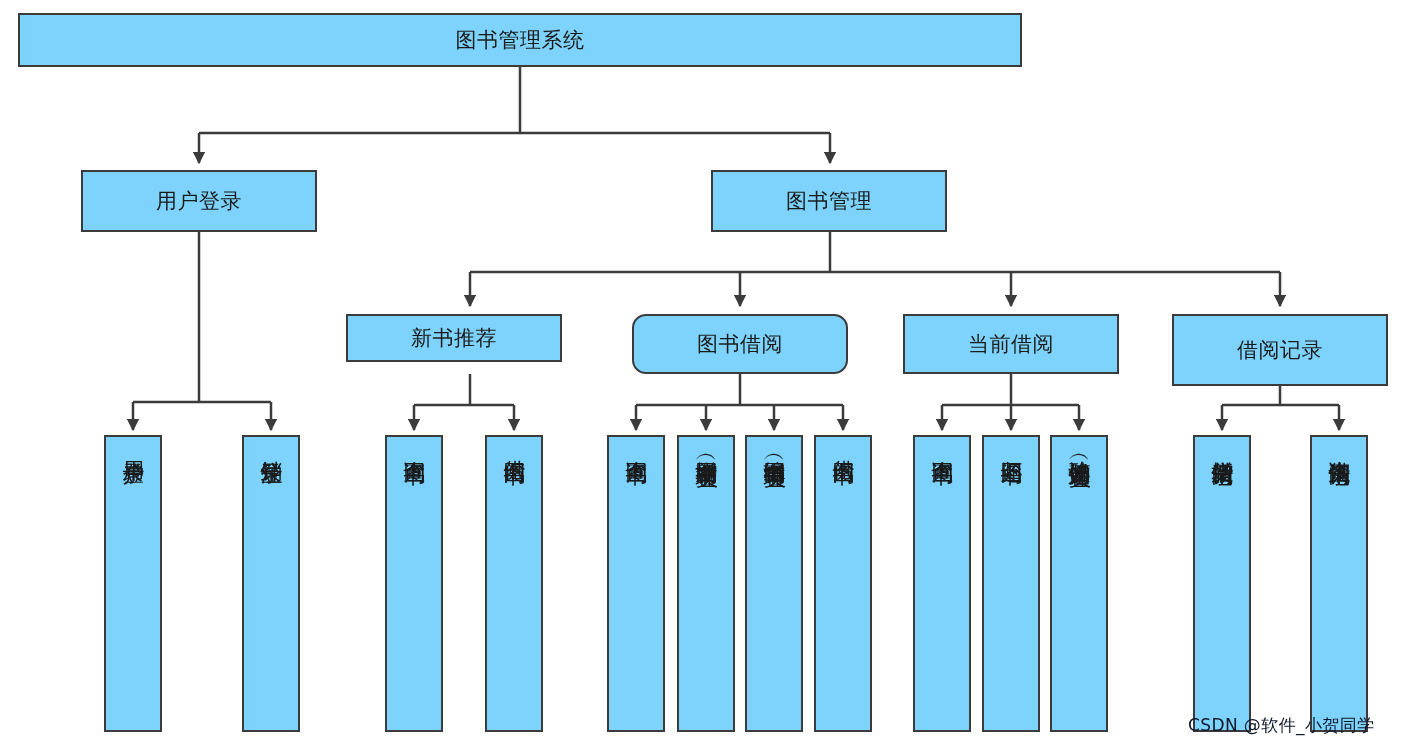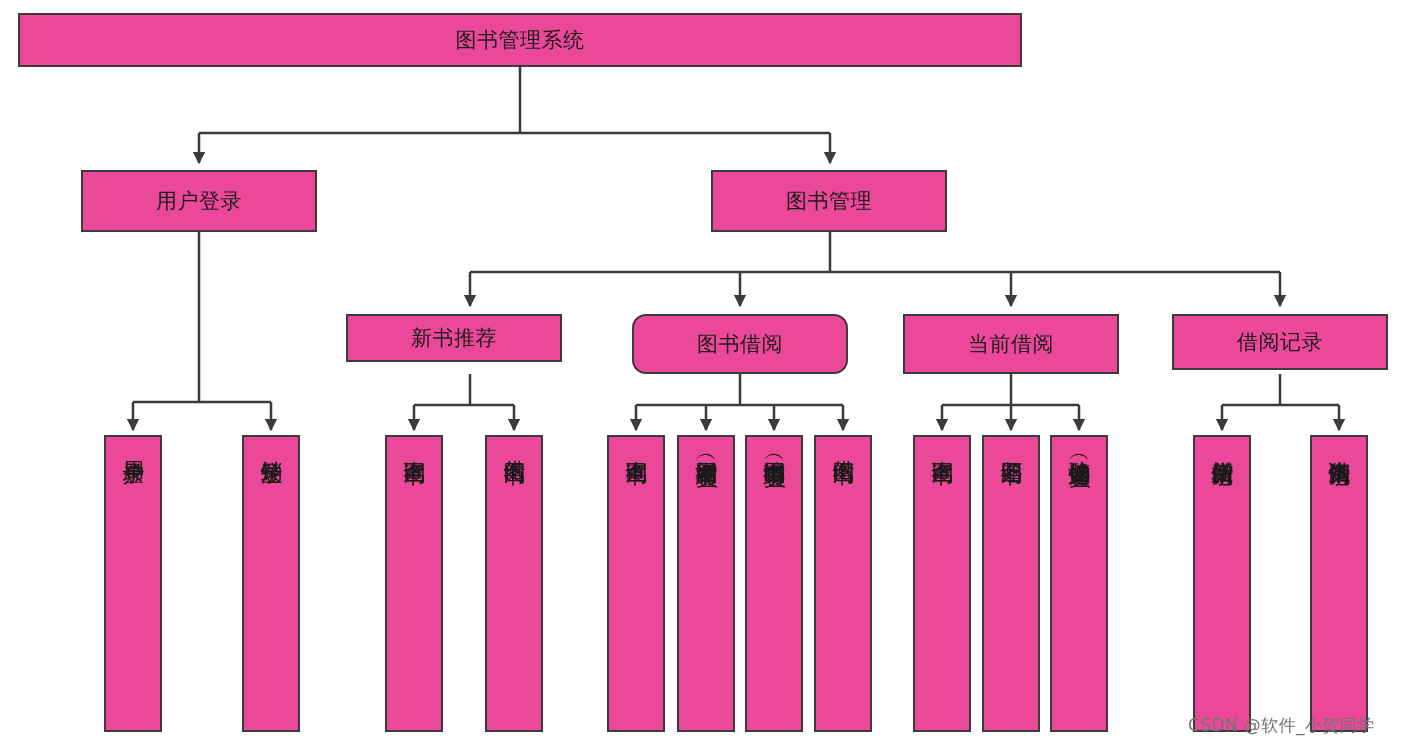--- a/index.html
+++ b/index.html
@@ -21,21 +21,21 @@
     position: absolute;
     left: 0;
     top: 0;
     width: 1405px;
     height: 747px;
     pointer-events: none;
   }
   .node {
     position: absolute;
     box-sizing: border-box;
-    background: #ec4899;
+    background: #7dd3fc;
     border: 2px solid #3b3b3b;
     display: flex;
     align-items: center;
     justify-content: center;
   }
   .node.root {
     border-width: 2px;
   }
   .node-label {
     color: #1a1a1a;
@@ -56,21 +56,21 @@
     font-size: 22px;
     line-height: 1.22;
     letter-spacing: 1px;
     max-height: 285px;
   }
   .watermark {
     position: absolute;
     left: 1188px;
     top: 714px;
     font-size: 17px;
-    color: #737373;
+    color: #0f172a;
     white-space: nowrap;
     letter-spacing: 0.4px;
     font-family: "DejaVu Sans", "Liberation Sans", sans-serif;
   }
 </style>
 </head>
 <body>
 
 <div id="canvas">
 
@@ -137,21 +137,21 @@
 
   <div class="node" style="left:346px; top:314px; width:216px; height:48px;">
     <span class="node-label">新书推荐</span>
   </div>
   <div class="node" style="left:632px; top:314px; width:216px; height:60px;border-radius:14px;">
     <span class="node-label">图书借阅</span>
   </div>
   <div class="node" style="left:903px; top:314px; width:216px; height:60px;">
     <span class="node-label">当前借阅</span>
   </div>
-  <div class="node" style="left:1172px; top:314px; width:216px; height:56px;">
+  <div class="node" style="left:1172px; top:314px; width:216px; height:72px;">
     <span class="node-label">借阅记录</span>
   </div>
 
   <div class="node leaf" style="left:104px; top:435px; width:58px; height:297px;">
     <span class="node-label">用户登录</span>
   </div>
   <div class="node leaf" style="left:242px; top:435px; width:58px; height:297px;">
     <span class="node-label">注销登录</span>
   </div>
 

